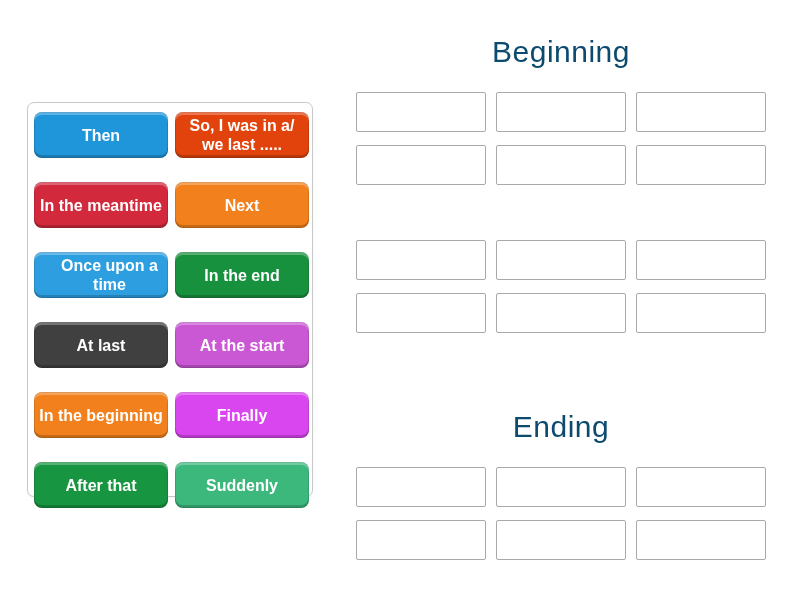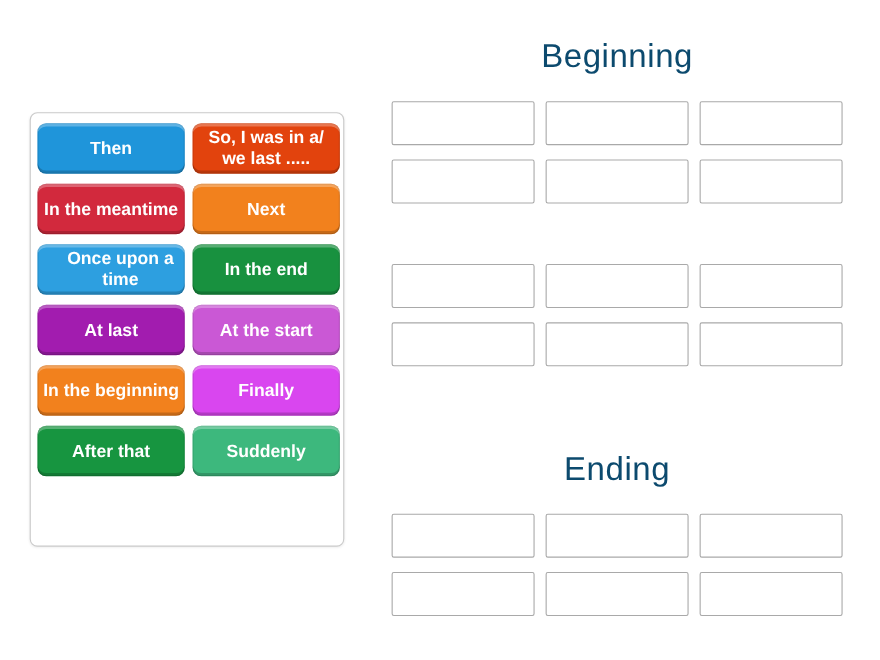--- a/index.html
+++ b/index.html
@@ -17,21 +17,21 @@
     left: 27px; top: 102px;
     width: 286px; height: 395px;
     background: #ffffff;
     border: 1px solid #c9c9c9;
     border-radius: 7px;
     box-shadow: 0 1px 2px rgba(0,0,0,0.06);
     padding: 9px 4px 9px 6px;
     display: grid;
     grid-template-columns: 134px 134px;
     grid-auto-rows: 46px;
-    gap: 9px 7px;
+    gap: 24px 7px;
   }
   .tile {
     border-radius: 8px;
     display: flex;
     align-items: center;
     justify-content: center;
     text-align: center;
     color: #ffffff;
     font-weight: bold;
     font-size: 16px;
@@ -79,21 +79,21 @@
 <body>
 
 <div class="board">
   <div class="tile-panel" id="tilePanel">
       <div class="tile" style="background: rgb(31, 149, 218);">Then</div>
       <div class="tile" style="background: rgb(226, 67, 13);">So, I was in a/ we last .....</div>
       <div class="tile" style="background: rgb(210, 41, 61);">In the meantime</div>
       <div class="tile" style="background: rgb(242, 129, 29);">Next</div>
       <div class="tile" style="background: rgb(45, 159, 224); padding-left: 20px;">Once upon a time</div>
       <div class="tile" style="background: rgb(24, 145, 63);">In the end</div>
-      <div class="tile" style="background: #a21caf;">At last</div>
+      <div class="tile" style="background: #404040;">At last</div>
       <div class="tile" style="background: rgb(202, 88, 213);">At the start</div>
       <div class="tile" style="background: rgb(242, 129, 29);">In the beginning</div>
       <div class="tile" style="background: #d946ef;">Finally</div>
       <div class="tile" style="background: rgb(23, 149, 64);">After that</div>
       <div class="tile" style="background: rgb(61, 184, 125);">Suddenly</div>
     </div>
   <div class="groups-area" id="groupsArea">
       <div class="group-section g1">
         <div class="group-title">Beginning</div>
         <div class="slot-grid">

